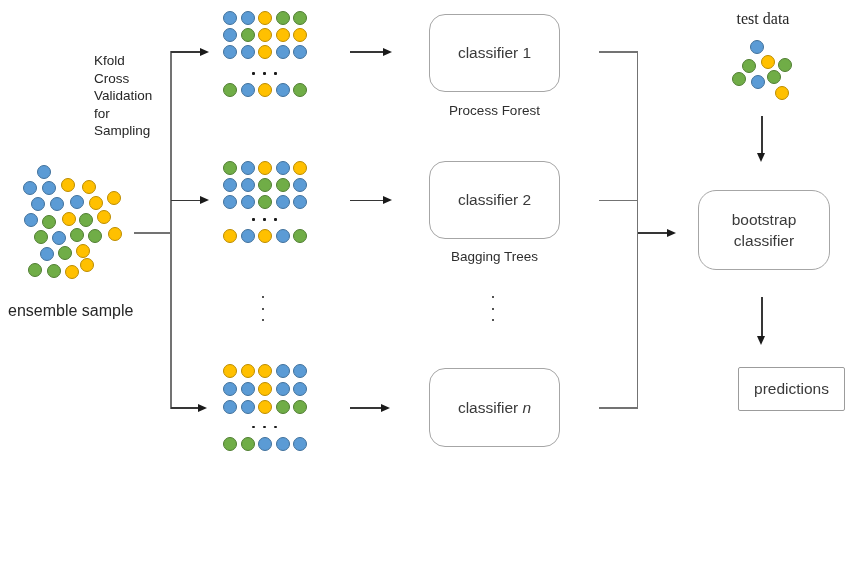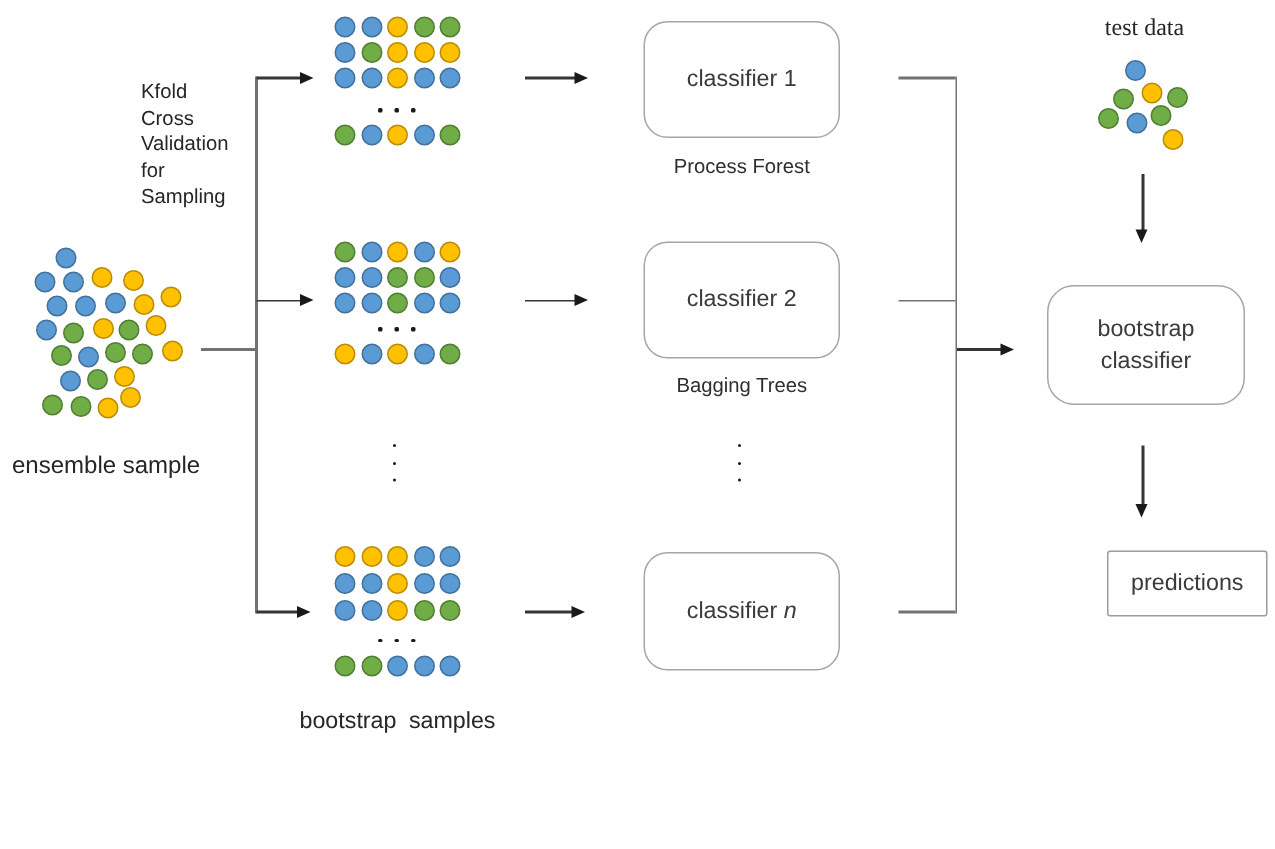--- a/index.html
+++ b/index.html
@@ -37,21 +37,20 @@
 <body>
 
 <div class="canvas">
 
   <div class="lbl kfold">Kfold
 Cross
 Validation
 for
 Sampling</div>
   <div class="lbl training">ensemble sample</div>
-  <div class="lbl bootstrap">bootstrap samples</div>
   <div class="lbl testdata">test data</div>
 
   <div class="hline" style="left:134px;top:232.3px;width:37px;"></div>
   <div class="vline" style="left:170.3px;top:51.3px;height:357.5px;"></div>
   <div class="ash h" style="left:171px;top:51.3px;width:31px;"></div>
   <div class="ahr" style="left:200px;top:47.5px;"></div>
   <div class="ash h" style="left:171px;top:199.8px;width:31px;"></div>
   <div class="ahr" style="left:200px;top:196px;"></div>
   <div class="ash h" style="left:171px;top:407.3px;width:29px;"></div>
   <div class="ahr" style="left:198px;top:403.5px;"></div>

